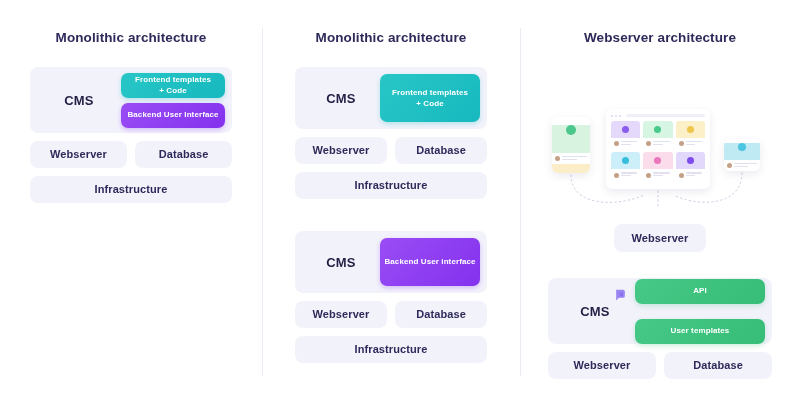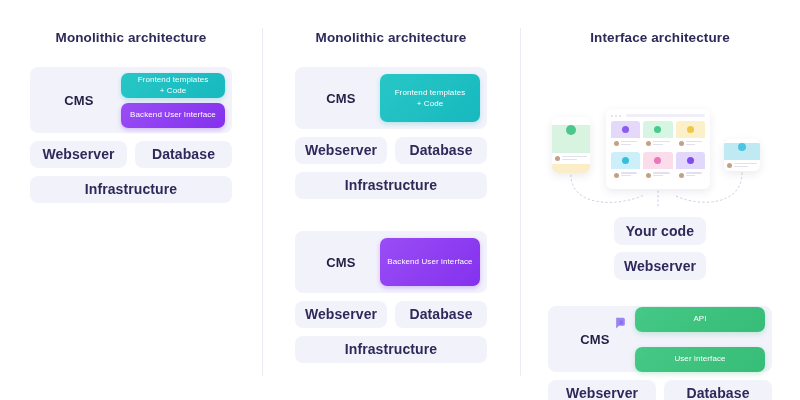--- a/index.html
+++ b/index.html
@@ -44,21 +44,21 @@
     letter-spacing: .1px;
     margin-bottom: 22px;
   }
 
   
   .panel {
     background: #f2f2fb;
     border-radius: 8px;
   }
   .label {
-    font-size: 14px;
+    font-size: 11px;
     font-weight: bold;
     color: #2d2a5a;
     letter-spacing: .1px;
     text-align: center;
     line-height: 1.35;
   }
 
   .cms-shell {
     display: flex;
     align-items: center;
@@ -75,21 +75,21 @@
   }
   .stack { display: flex; flex-direction: column; }
 
   .chip {
     border-radius: 7px;
     display: flex;
     align-items: center;
     justify-content: center;
     color: #ffffff;
     font-size: 8px;
-    font-weight: normal;
+    font-weight: bold;
     text-align: center;
     line-height: 1.4;
     letter-spacing: .1px;
   }
   .chip.teal   { background: linear-gradient(135deg,#28c6c6,#17b9bf); box-shadow: 0 2px 5px rgba(23,185,191,.28); }
   .chip.purple { background: linear-gradient(135deg,#9a4df5,#8431ee); box-shadow: 0 2px 5px rgba(132,49,238,.28); }
   .chip.green  { background: linear-gradient(135deg,#46c886,#36bd77); box-shadow: 0 2px 5px rgba(54,189,119,.25); }
 
   .row2 { display: flex; }
 
@@ -255,21 +255,21 @@
     </div>
 
     <div class="panel dec-infra">
       <span class="label">Infrastructure</span>
     </div>
   </div>
 
   <div class="divider d2"></div>
 
   <div class="column col-headless">
-    <div class="col-title">Interface architecture</div>
+    <div class="col-title">Webserver architecture</div>
 
     <div class="illus">
 
       <svg class="connectors" viewBox="0 0 280 150">
         <path d="M43 108 C 43 140, 90 140, 116 128" fill="none" stroke="#cfcbe0" stroke-width="1" stroke-dasharray="1.5 3" stroke-linecap="round"></path>
         <path d="M214 106 C 214 140, 168 140, 146 128" fill="none" stroke="#cfcbe0" stroke-width="1" stroke-dasharray="1.5 3" stroke-linecap="round"></path>
         <path d="M130 124 L 130 140" fill="none" stroke="#cfcbe0" stroke-width="1" stroke-dasharray="1.5 3" stroke-linecap="round"></path>
       </svg>
 
       <div class="card card-left">
@@ -377,38 +377,35 @@
         <div class="meta">
           <div class="avatar"></div>
           <div class="lines">
             <div class="line"></div>
             <div class="line s"></div>
           </div>
         </div>
       </div>
     </div>
 
-    <div class="panel hl-code">
-      <span class="label">Your code</span>
-    </div>
     <div class="panel hl-web">
       <span class="label">Webserver</span>
     </div>
 
     <div class="cms-shell hd-cms">
       <div class="cms-text">
         <svg class="cms-logo" viewBox="0 0 24 24">
           <path d="M4 3 h13 a3 3 0 0 1 3 3 v9 a3 3 0 0 1 -3 3 h-8 l-5 5 z" fill="#9a86f0"></path>
           <path d="M10.5 8.5 h6 v7 h-6 z" fill="#7b5cf0" opacity="0.55"></path>
         </svg>
         <span>CMS</span>
       </div>
       <div class="stack">
         <div class="chip green">API</div>
-        <div class="chip green">User interface</div>
+        <div class="chip green">User templates</div>
       </div>
     </div>
 
     <div class="row2 hd-row">
       <div class="panel">
         <span class="label">Webserver</span>
       </div>
       <div class="panel">
         <span class="label">Database</span>
       </div>

